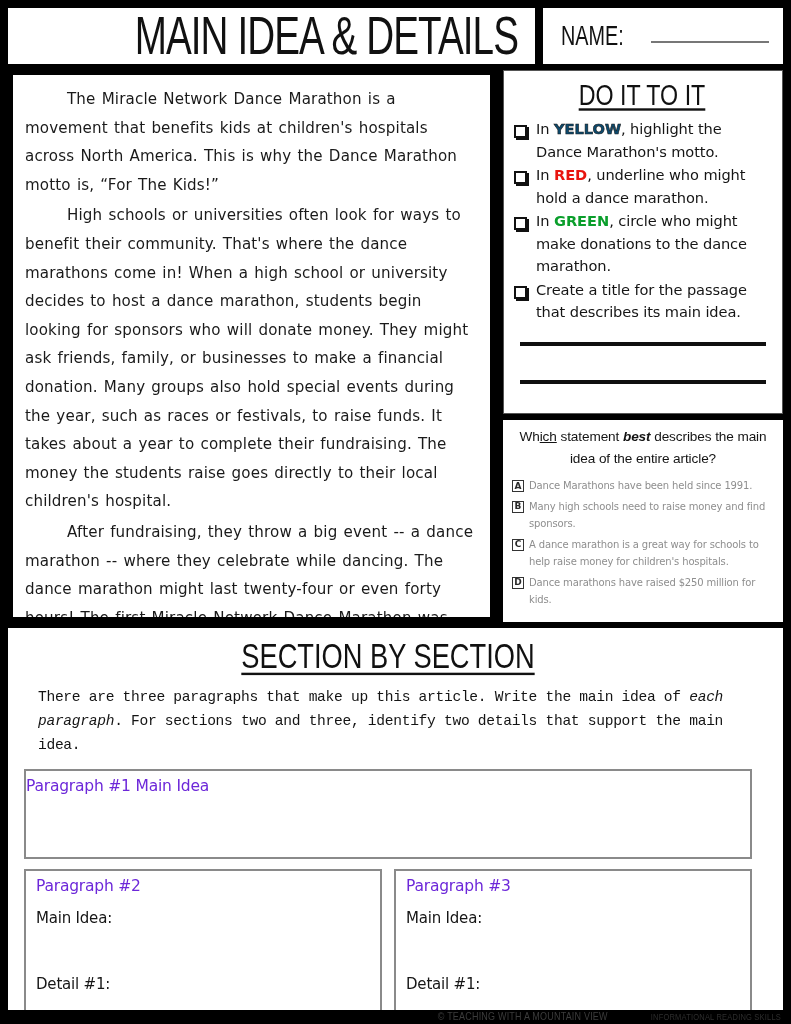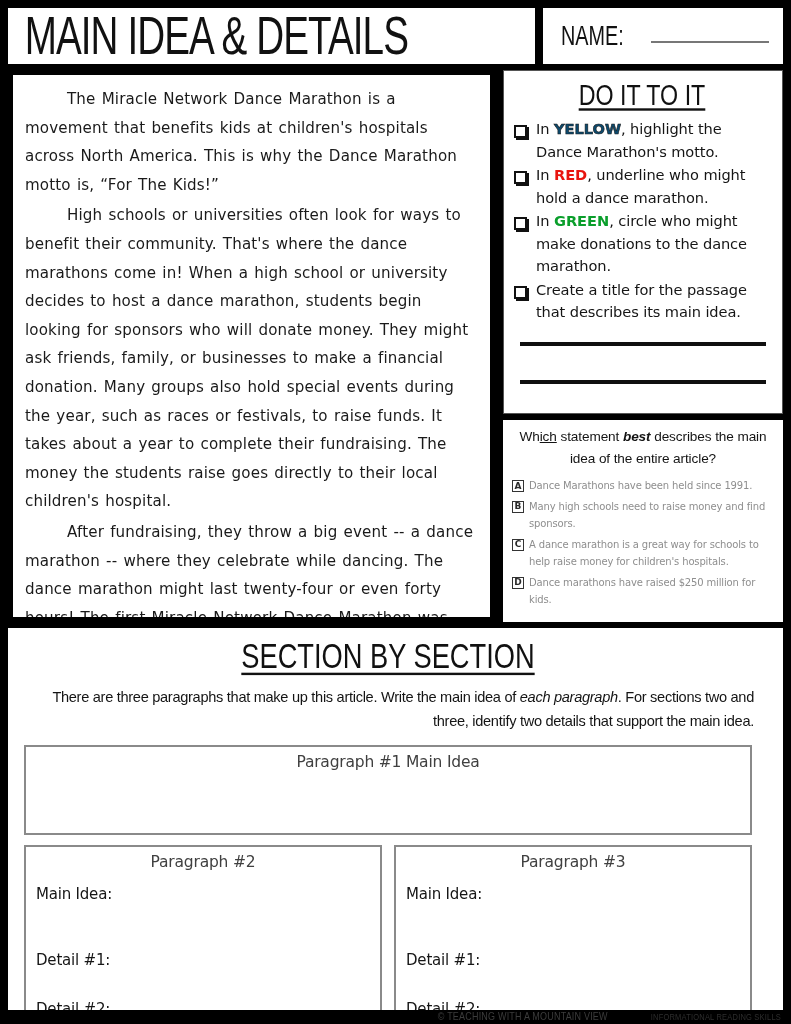--- a/index.html
+++ b/index.html
@@ -30,21 +30,21 @@
     right: 8px;
     height: 56px;
     display: flex;
     gap: 8px;
   }
   .title-box {
     flex: 0 0 527px;
     background: #ffffff;
     display: flex;
     align-items: center;
-    justify-content: flex-start;
+    justify-content: flex-end;
     overflow: hidden;
   }
   .title-text {
     font-family: "Liberation Sans Narrow", "Liberation Sans", sans-serif;
     font-size: 42px;
     letter-spacing: -1px;
     color: #111111;
     transform: scaleX(0.92) scaleY(1.28);
     white-space: nowrap;
     font-weight: 400;
@@ -245,43 +245,43 @@
     font-family: "Liberation Sans Narrow", "Liberation Sans", sans-serif;
     font-size: 29px;
     color: #111111;
     transform: scaleX(0.94) scaleY(1.2);
     text-decoration: underline;
     text-underline-offset: 4px;
     margin: 8px 0 12px 0;
     white-space: nowrap;
   }
   .sbs-instr {
-    text-align: right;
-    font-family: Liberation Sans, sans-serif;
+    text-align: left;
+    font-family: Liberation Mono, monospace;
     font-size: 14.6px;
     line-height: 24px;
     color: #141414;
     letter-spacing: -0.3px;
     margin: 0 4px 12px 20px;
   }
   .sbs-instr .it { font-style: italic; }
 
   .p1-box {
     border: 2px solid #8a8a8a;
     height: 90px;
     box-sizing: border-box;
     margin: 0 6px 10px 6px;
     padding-top: 6px;
     background: #ffffff;
   }
   .box-heading {
-    text-align: center;
+    text-align: left;
     font-family: "DejaVu Sans", sans-serif;
     font-size: 15.5px;
-    color: #404040;
+    color: #6d28d9;
     letter-spacing: -0.2px;
   }
   .pair-row {
     display: flex;
     gap: 12px;
     margin: 0 6px;
   }
   .p-box {
     flex: 1 1 0;
     border: 2px solid #8a8a8a;

